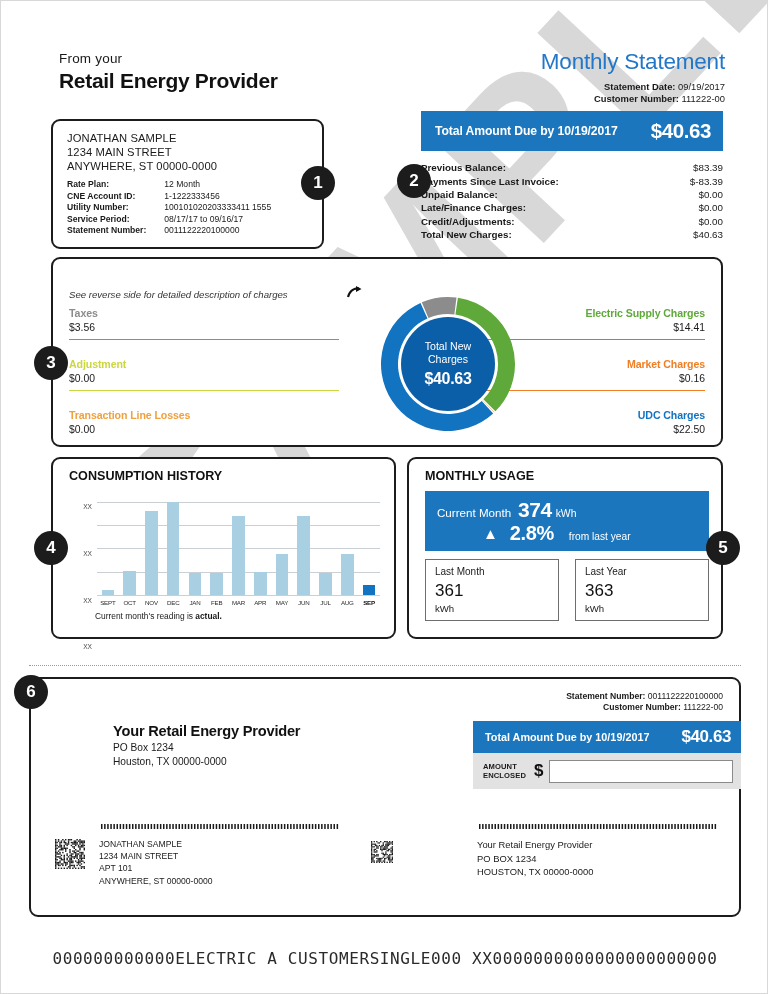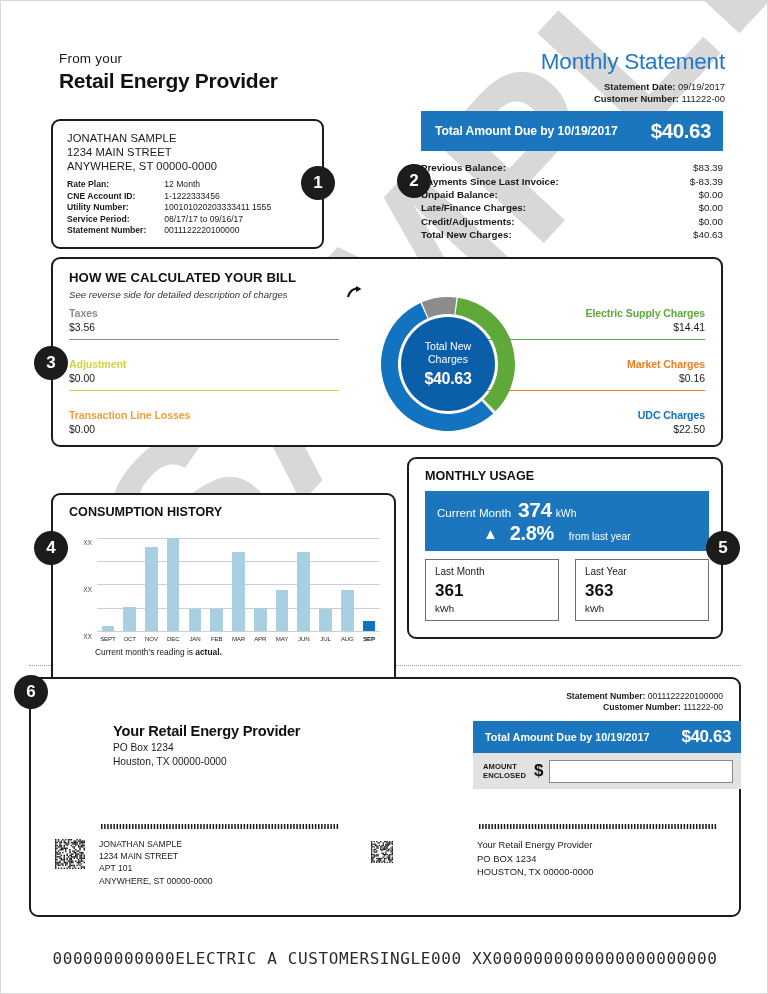--- a/index.html
+++ b/index.html
@@ -155,21 +155,21 @@
     width: 94px; height: 94px; border-radius: 50%;
     background: #0b5ea8;
     display: flex; flex-direction: column;
     align-items: center; justify-content: center;
     color: #fff; text-align: center;
   }
   #donut-center .t1 { font-size: 10.6px; line-height: 1.18; }
   #donut-center .t2 { font-size: 16px; font-weight: bold; margin-top: 5px; letter-spacing: -.3px; }
 
   
-  #panel-consumption { left: 50px; top: 456px; width: 345px; height: 212px; margin-top: 36px; }
+  #panel-consumption { left: 50px; top: 456px; width: 345px; height: 182px; }
   #cons-title {
     position: absolute; left: 16px; top: 10px;
     font-size: 12.6px; font-weight: bold; color: #111;
   }
   #cons-plot {
     position: absolute; left: 44px; top: 38px;
     width: 283px; height: 98px;
   }
   .gridline { position: absolute; left: 0; width: 100%; height: 1px; background: #c9cfd3; }
   .ytick {
@@ -211,21 +211,21 @@
   #hero-row2 .tri { font-size: 15px; line-height: 1; position: relative; top: -1px; }
   #hero-row2 .pct { font-size: 20px; font-weight: bold; margin-left: 12px; letter-spacing: -.4px; }
   #hero-row2 .sfx { font-size: 10.2px; margin-left: 15px; }
   .usage-box {
     position: absolute; top: 100px; width: 134px; height: 62px;
     border: 1px solid #6e6e6e; background: #fff;
   }
   #usage-last-month { left: 16px; }
   #usage-last-year  { left: 166px; }
   .usage-box .bl { position: absolute; left: 9px; top: 6px; font-size: 10px; color: #1a1a1a; }
-  .usage-box .bn { position: absolute; left: 9px; top: 21px; font-size: 17px; font-weight: bold; color: #111; }
+  .usage-box .bn { position: absolute; left: 9px; top: 21px; font-size: 17px; font-weight: normal; color: #111; }
   .usage-box .bu { position: absolute; left: 9px; top: 43px; font-size: 9.6px; color: #1a1a1a; }
 
   
   #tearline {
     position: absolute; left: 28px; top: 664px; width: 712px;
     border-top: 1.5px dotted #999;
   }
 
   
   #panel-stub { left: 28px; top: 676px; width: 712px; height: 240px; }
@@ -369,21 +369,20 @@
       <tr>
         <td class="k">Total New Charges:</td>
         <td class="v">$40.63</td>
       </tr>
     </tbody>
       </table>
   </div>
   <div class="marker" style="left:396px; top:163px;">2</div>
 
   <div id="panel-calc" class="panel above">
-    <div id="calc-title">HOW WE CALCULATED YOUR BILL</div>
     <div id="calc-sub">See reverse side for detailed description of charges</div>
     <div id="calc-arrow">
       <svg width="16" height="13" viewBox="0 0 16 13">
         <path d="M1 11 C3 4, 8 2, 12 2.5" stroke="#111" stroke-width="2.2" fill="none"></path>
         <path d="M9 0 L14.5 3 L9 6 Z" fill="#111"></path>
       </svg>
     </div>
 
     <div id="chg-taxes" class="chg left">
       <div class="name" style="color:#8c8c8c">Taxes</div>

